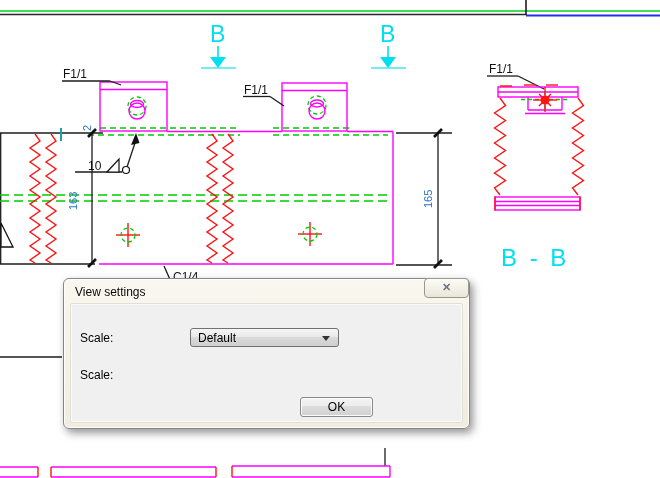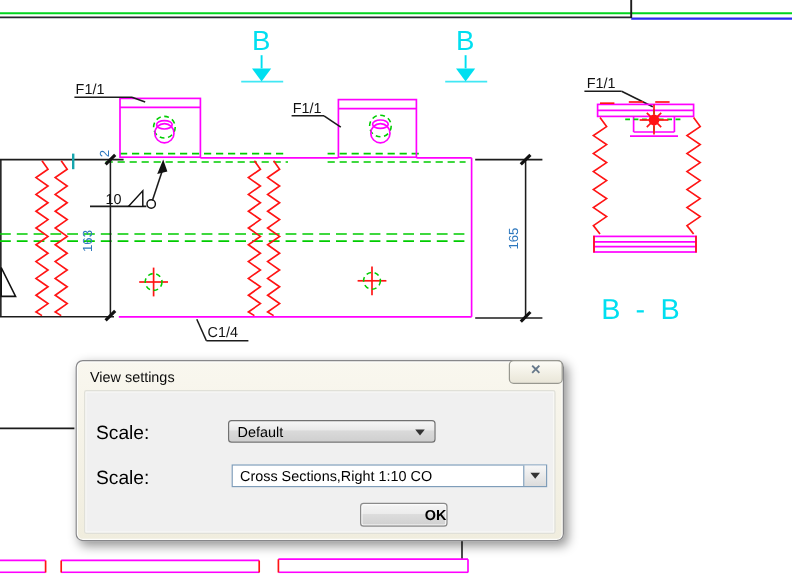--- a/index.html
+++ b/index.html
@@ -13,46 +13,46 @@
   .cy{stroke:#00dff0;fill:none;stroke-width:1.6;}
   .gn{stroke:#00cc00;fill:none;stroke-width:1.4;stroke-dasharray:9 5;}
   .gns{stroke:#00cc00;fill:none;stroke-width:1.3;stroke-dasharray:6 4;}
   .gnc{stroke:#00cc00;fill:none;stroke-width:1.3;stroke-dasharray:4 3;}
   .tick{stroke:#111;stroke-width:2.6;}
   .lbl{font:12px "Liberation Sans",sans-serif;fill:#111;}
   .dim{font:11px "Liberation Sans",sans-serif;fill:#2e78be;}
   .cyt{font:23px "Liberation Sans",sans-serif;fill:#00dff0;}
   .bbt{font:24px "Liberation Sans",sans-serif;fill:#00dff0;letter-spacing:3px;}
   
-  .dialog{position:absolute;left:63px;top:300px;width:405px;height:149px;
+  .dialog{position:absolute;left:63px;top:278px;width:405px;height:149px;
     background:linear-gradient(#f9f7ef,#f0edde);border:1px solid #87878a;border-radius:6px;
     box-shadow:inset 0 0 0 1px rgba(255,255,255,.85), 3px 4px 9px rgba(0,0,0,.42);}
   .dlg-title{position:absolute;left:11px;top:6px;font-size:12px;color:#0a0a0a;}
   .close-btn{position:absolute;left:360px;top:-1px;width:43px;height:18px;
     background:linear-gradient(#fdfcf6,#e9e6d8);border:1px solid #989890;border-radius:4px;
     color:#66788a;font-size:11px;font-weight:bold;text-align:center;line-height:16px;cursor:default;}
   .client{position:absolute;left:6px;top:24px;width:391px;height:118px;background:#f0f0f0;
     border:1px solid #e0e0d8;border-radius:2px;box-shadow:inset 0 0 0 1px #fafaf7;}
-  .fld-label{position:absolute;left:9px;font-size:16px;color:#000;}
+  .fld-label{position:absolute;left:9px;font-size:12px;color:#000;}
   .combo{position:absolute;height:19px;font-size:12px;color:#000;}
-  .combo-classic{left:119px;top:24px;width:173px;
+  .combo-classic{left:119px;top:24px;width:149px;
     background:linear-gradient(#f6f6f6,#e9e9e9 45%,#dadada 46%,#cfcfcf);
     border:1px solid #717171;border-radius:3px;line-height:18px;padding-left:7px;box-sizing:border-box;}
   .combo-edit{left:122px;top:61px;width:263px;background:#fff;border:1px solid #7f9db9;
     line-height:18px;padding-left:6px;box-sizing:border-box;}
   .arrow{position:absolute;width:0;height:0;border-left:4px solid transparent;
     border-right:4px solid transparent;border-top:5px solid #333;top:7px;}
   .combo-classic .arrow{right:8px;}
   .drop-btn{position:absolute;right:0;top:0;width:18px;height:17px;
     background:linear-gradient(#f7f7f7,#dcdcdc);border-left:1px solid #7f9db9;}
   .drop-btn .arrow{left:5px;top:6px;}
   .btn{position:absolute;top:93px;width:73px;height:20px;
     background:linear-gradient(#f4f4f4,#ececec 45%,#dddddd 46%,#d0d0d0);
     border:1px solid #8a8a8a;border-radius:3px;font-size:12px;color:#000;
-    text-align:right;line-height:18px;box-sizing:border-box;box-shadow:inset 0 0 0 1px #fbfbfb;font-weight:bold;}
+    text-align:center;line-height:18px;box-sizing:border-box;box-shadow:inset 0 0 0 1px #fbfbfb;}
   .btn-ok{left:229px;}
   .btn-cancel{left:312px;}
 </style>
 </head>
 <body>
 
 <div id="stage">
 
 <svg width="660" height="478" viewBox="0 0 660 478">
 
@@ -223,22 +223,16 @@
     <div class="close-btn">
       <span>✕</span>
     </div>
     <div class="client">
       <div class="fld-label" style="top:27px">Scale:</div>
       <div class="combo combo-classic">
         <span>Default</span>
         <span class="arrow"></span>
       </div>
       <div class="fld-label" style="top:64px">Scale:</div>
-      <div class="combo combo-edit">
-        <span>Cross Sections,Right 1:10 CO</span>
-        <span class="drop-btn">
-          <span class="arrow"></span>
-        </span>
-      </div>
       <div class="btn btn-ok">OK</div>
     </div>
   </div>
 </div>
 
 </body></html>

